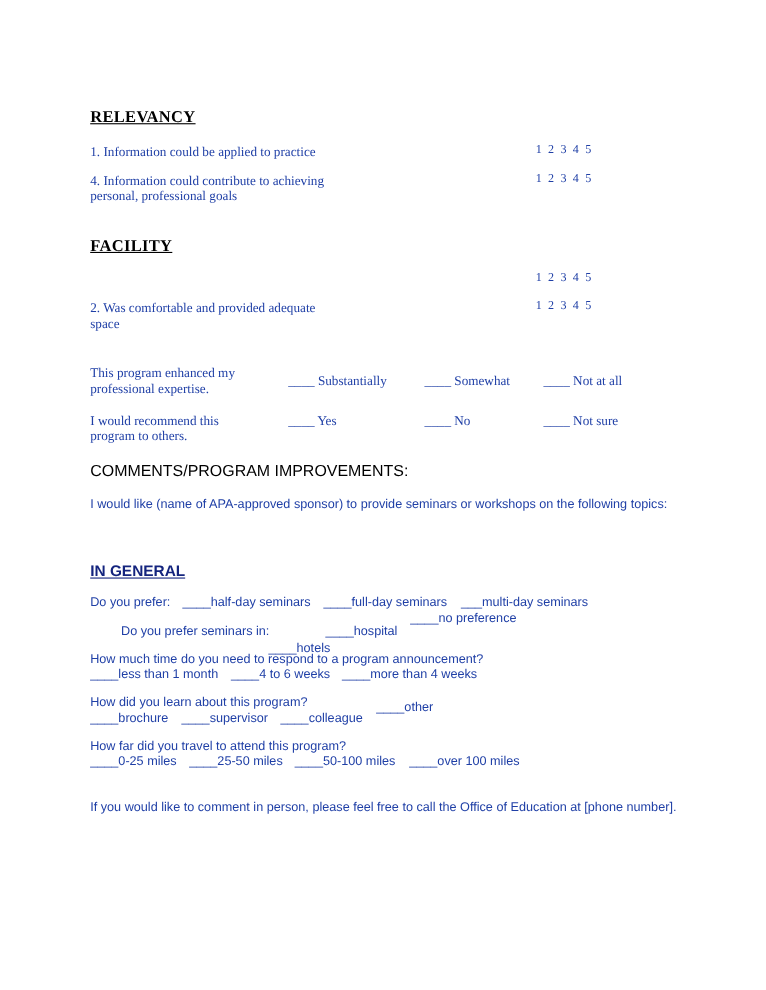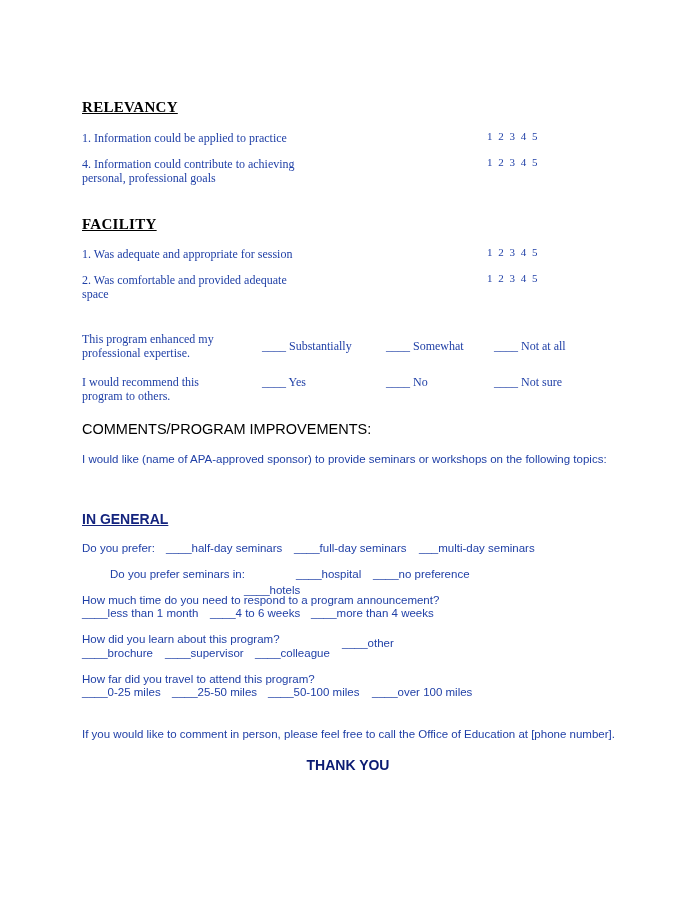--- a/index.html
+++ b/index.html
@@ -28,21 +28,20 @@
 
   <div class="abs serif item blue" style="left:82px; top:131px;">1. Information could be applied to practice</div>
   <div class="abs serif rating blue" style="left:487px; top:130px;">1 2 3 4 5</div>
 
   <div class="abs serif item blue" style="left:82px; top:157px;">4. Information could contribute to achieving</div>
   <div class="abs serif item blue" style="left:82px; top:171px;">personal, professional goals</div>
   <div class="abs serif rating blue" style="left:487px; top:156px;">1 2 3 4 5</div>
 
   <div class="abs serif sec-head-serif" style="left:82px; top:216px;">FACILITY</div>
 
-  <div class="abs serif item blue" style="left:82px; top:247px;">1. Was adequate and appropriate for session</div>
   <div class="abs serif rating blue" style="left:487px; top:246px;">1 2 3 4 5</div>
 
   <div class="abs serif item blue" style="left:82px; top:273px;">2. Was comfortable and provided adequate</div>
   <div class="abs serif item blue" style="left:82px; top:287px;">space</div>
   <div class="abs serif rating blue" style="left:487px; top:272px;">1 2 3 4 5</div>
 
   <div class="abs serif item blue" style="left:82px; top:332px;">This program enhanced my</div>
   <div class="abs serif item blue" style="left:82px; top:346px;">professional expertise.</div>
   <div class="abs serif item blue" style="left:262px; top:339px;">____ Substantially</div>
   <div class="abs serif item blue" style="left:386px; top:339px;">____ Somewhat</div>
@@ -60,35 +59,34 @@
   <div class="abs sans sec-head-sans" style="left:82px; top:511px;">IN GENERAL</div>
 
   <div class="abs sans sans-row blue" style="left:82px; top:542px;">Do you prefer:</div>
   <div class="abs sans sans-row blue" style="left:166px; top:542px;">____half-day seminars</div>
   <div class="abs sans sans-row blue" style="left:294px; top:542px;">____full-day seminars</div>
   <div class="abs sans sans-row blue" style="left:419px; top:542px;">___multi-day seminars</div>
 
   <div class="abs sans sans-row blue" style="left:82px; top:568px;padding-left:28px;">Do you prefer seminars in:</div>
   <div class="abs sans sans-row blue" style="left:228px; top:584px;margin-left:16px;">____hotels</div>
   <div class="abs sans sans-row blue" style="left:296px; top:568px;">____hospital</div>
-  <div class="abs sans sans-row blue" style="left:373px; top:568px;">____no preference</div>
+  <div class="abs sans sans-row blue" style="left:373px; top:556px;">____no preference</div>
 
   <div class="abs sans sans-row blue" style="left:82px; top:594px;">How much time do you need to respond to a program announcement?</div>
   <div class="abs sans sans-row blue" style="left:82px; top:607px;">____less than 1 month</div>
   <div class="abs sans sans-row blue" style="left:210px; top:607px;">____4 to 6 weeks</div>
   <div class="abs sans sans-row blue" style="left:311px; top:607px;">____more than 4 weeks</div>
 
   <div class="abs sans sans-row blue" style="left:82px; top:633px;">How did you learn about this program?</div>
   <div class="abs sans sans-row blue" style="left:82px; top:647px;">____brochure</div>
   <div class="abs sans sans-row blue" style="left:165px; top:647px;">____supervisor</div>
   <div class="abs sans sans-row blue" style="left:255px; top:647px;">____colleague</div>
   <div class="abs sans sans-row blue" style="left:342px; top:637px;">____other</div>
 
   <div class="abs sans sans-row blue" style="left:82px; top:673px;">How far did you travel to attend this program?</div>
   <div class="abs sans sans-row blue" style="left:82px; top:686px;">____0-25 miles</div>
   <div class="abs sans sans-row blue" style="left:172px; top:686px;">____25-50 miles</div>
   <div class="abs sans sans-row blue" style="left:268px; top:686px;">____50-100 miles</div>
   <div class="abs sans sans-row blue" style="left:372px; top:686px;">____over 100 miles</div>
 
   <div class="abs sans sans-row blue" style="left:82px; top:728px;">If you would like to comment in person, please feel free to call the Office of Education at [phone number].</div>
-  <div class="abs sans thanks navy" style="left:0; width:696px; text-align:center; top:757px;">THANK YOU</div>
 
 </div>
 
 </body></html>

